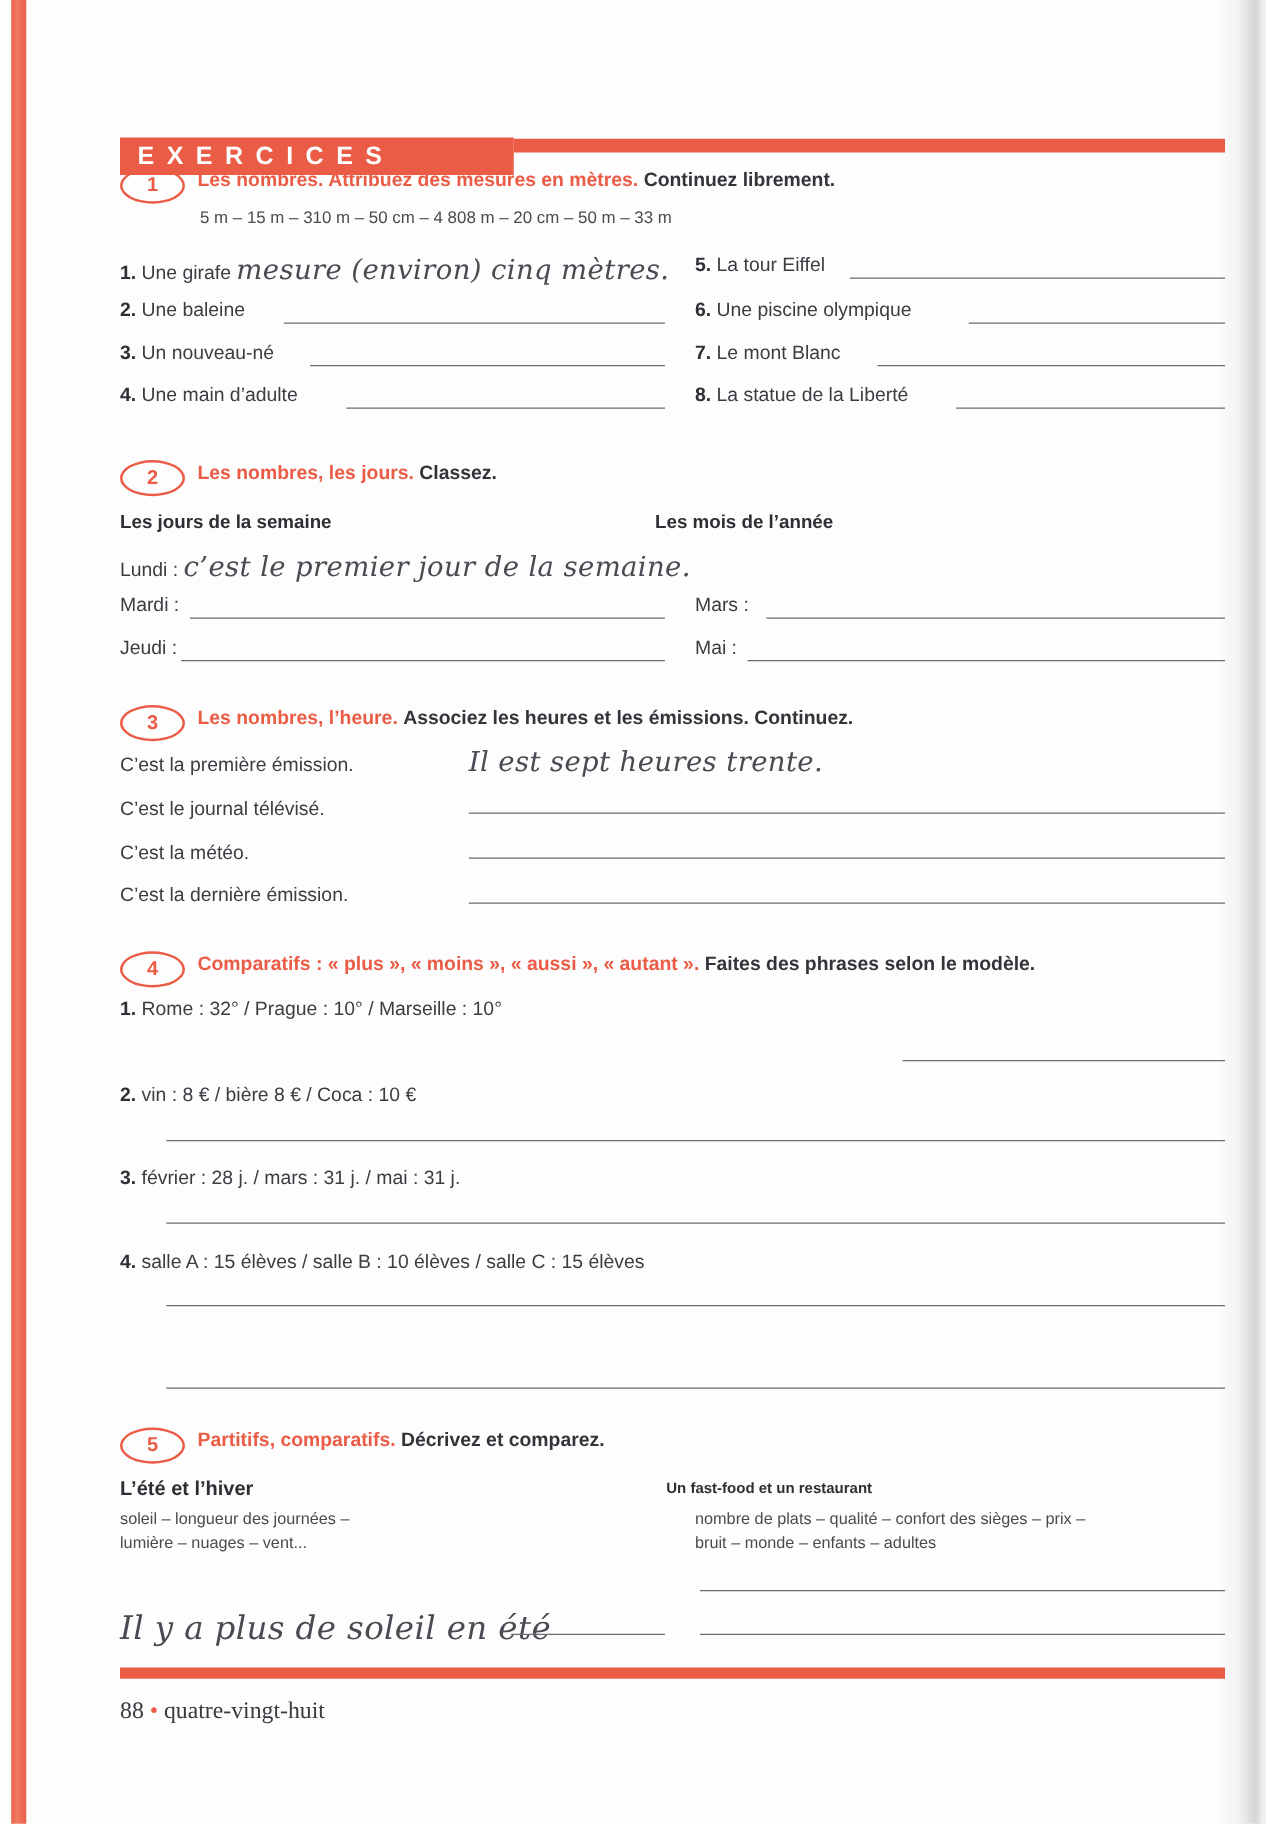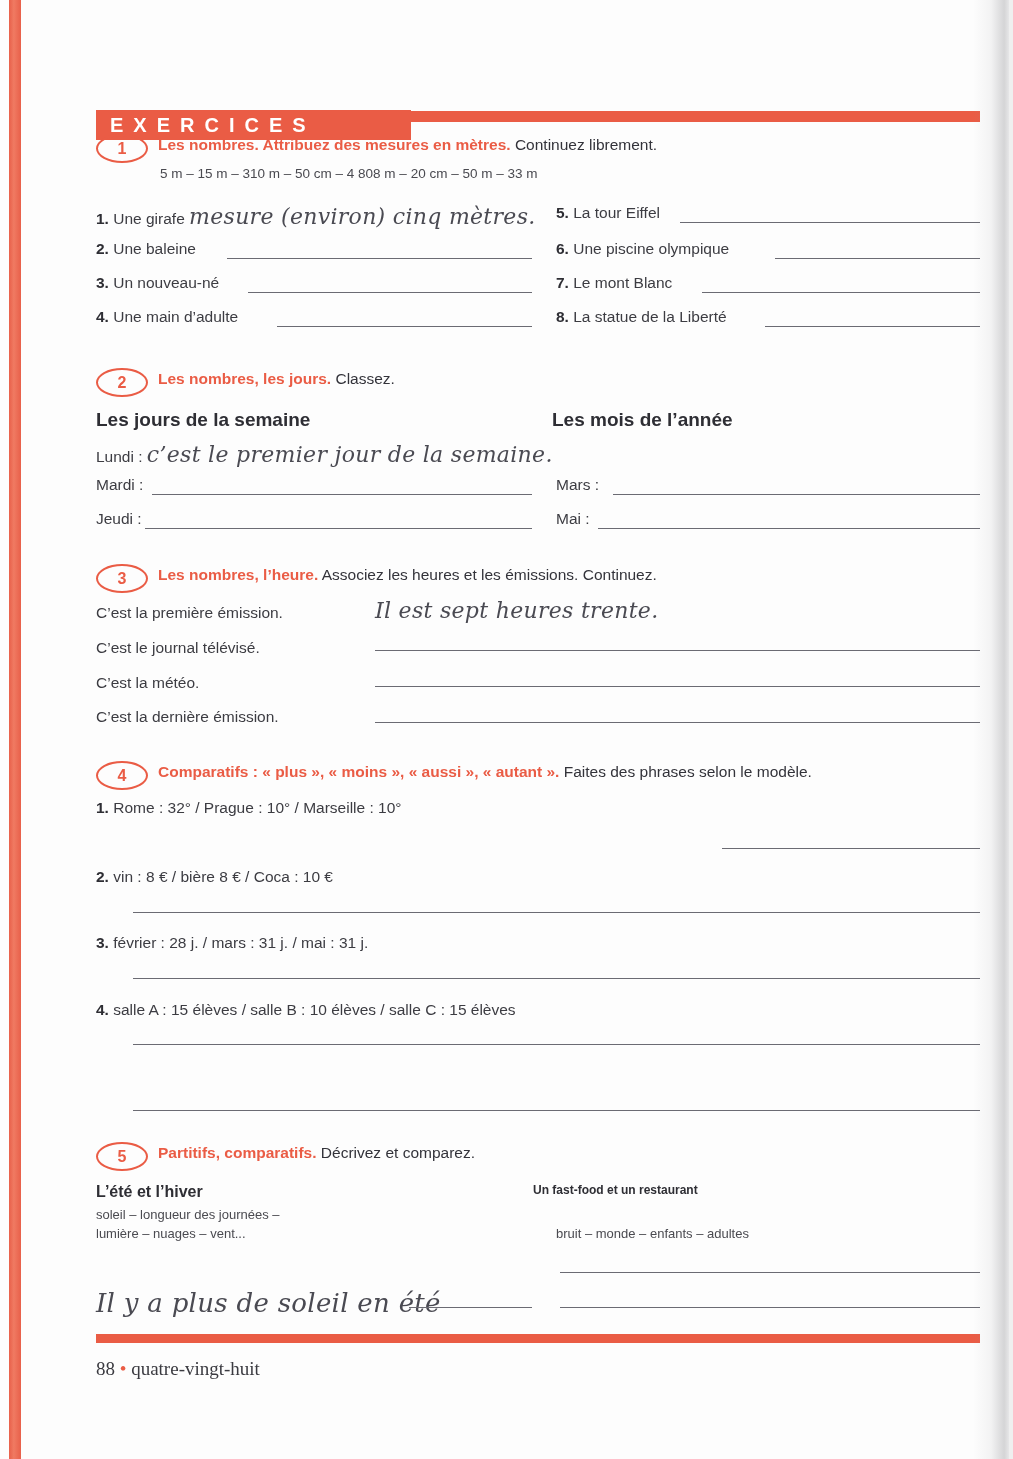--- a/index.html
+++ b/index.html
@@ -29,28 +29,28 @@
     font-size:20px;letter-spacing:10px;font-family:"Liberation Sans",sans-serif;}
 
   
   .ex{position:absolute;left:96px;}
   .badge{position:absolute;left:0;top:-4px;width:48px;height:25px;
     border:2px solid #ea5c45;border-radius:50%;
     color:#ea5c45;font-weight:bold;font-size:16px;
     display:flex;align-items:center;justify-content:center;}
   .head{position:absolute;left:62px;top:-2px;white-space:nowrap;font-size:15.5px;}
   .head .red{color:#ea5c45;font-weight:bold;}
-  .head .blk{color:#33333a;font-weight:normal;}
+  .head .blk{color:#33333a;font-weight:bold;}
 
   .sub{position:absolute;font-size:13.5px;color:#4a4a50;white-space:nowrap;}
 
   
   .row{position:absolute;font-size:15.5px;color:#3c3c42;white-space:nowrap;}
   .row b{font-weight:bold;color:#2e2e34;}
-  .lbl-bold{position:absolute;font-size:19px;font-weight:bold;color:#2e2e34;white-space:nowrap;}
+  .lbl-bold{position:absolute;font-size:15px;font-weight:bold;color:#2e2e34;white-space:nowrap;}
   .cursive{font-family:"DejaVu Serif", serif;font-style:italic;font-size:22px;
     color:#4a4a52;letter-spacing:.3px;}
   .blank{position:absolute;height:1px;background:#6b6b73;}
   .hint{position:absolute;font-size:13px;color:#4a4a50;line-height:19px;white-space:nowrap;}
 
   
   .foot-rule{position:absolute;left:96px;top:1334px;width:884px;height:9px;background:#ea5c45;}
   .foot{position:absolute;left:96px;top:1358px;font-family:"Liberation Serif",serif;
     font-size:19px;color:#3a3a40;}
   .foot .dot{color:#ea5c45;}
@@ -128,21 +128,21 @@
 
     <div class="ex" style="top:372px">
       <div class="badge">2</div>
       <div class="head">
         <span class="red">Les nombres, les jours.</span>
         <span class="blk">Classez.</span>
       </div>
     </div>
 
     <div class="lbl-bold" style="left:96px;top:409px">Les jours de la semaine</div>
-    <div class="lbl-bold" style="left:552px;top:409px">Les mois de l’année</div>
+    <div class="lbl-bold" style="left:524px;top:409px">Les mois de l’année</div>
 
     <div class="row" style="left:96px;top:442px">
       <span>Lundi :</span>
       <span class="cursive">c’est le premier jour de la semaine.</span>
     </div>
     <div class="row" style="left:96px;top:476px">
       <span>Mardi :</span>
     </div>
     <div class="blank" style="left:152px;top:494px;width:380px"></div>
     <div class="row" style="left:96px;top:510px">
@@ -221,20 +221,21 @@
       </div>
     </div>
 
     <div class="lbl-bold" style="left:96px;top:1183px;font-size:16px">L’été et l’hiver</div>
     <div class="hint" style="left:96px;top:1205px">soleil – longueur des journées –</div>
     <div class="hint" style="left:96px;top:1224px">lumière – nuages – vent...</div>
     <div class="row cursive" style="left:96px;top:1288px;font-size:26px">Il y a plus de soleil en été</div>
     <div class="blank" style="left:409px;top:1307px;width:123px"></div>
 
     <div class="lbl-bold" style="left:533px;top:1183px;font-size:12px">Un fast-food et un restaurant</div>
+    <div class="hint" style="left:556px;top:1205px">nombre de plats – qualité – confort des sièges – prix –</div>
     <div class="hint" style="left:556px;top:1224px">bruit – monde – enfants – adultes</div>
     <div class="blank" style="left:560px;top:1272px;width:420px"></div>
     <div class="blank" style="left:560px;top:1307px;width:420px"></div>
 
     <div class="foot-rule"></div>
     <div class="foot">
       <span>88</span>
       <span class="dot">•</span>
       <span>quatre-vingt-huit</span>
     </div>

